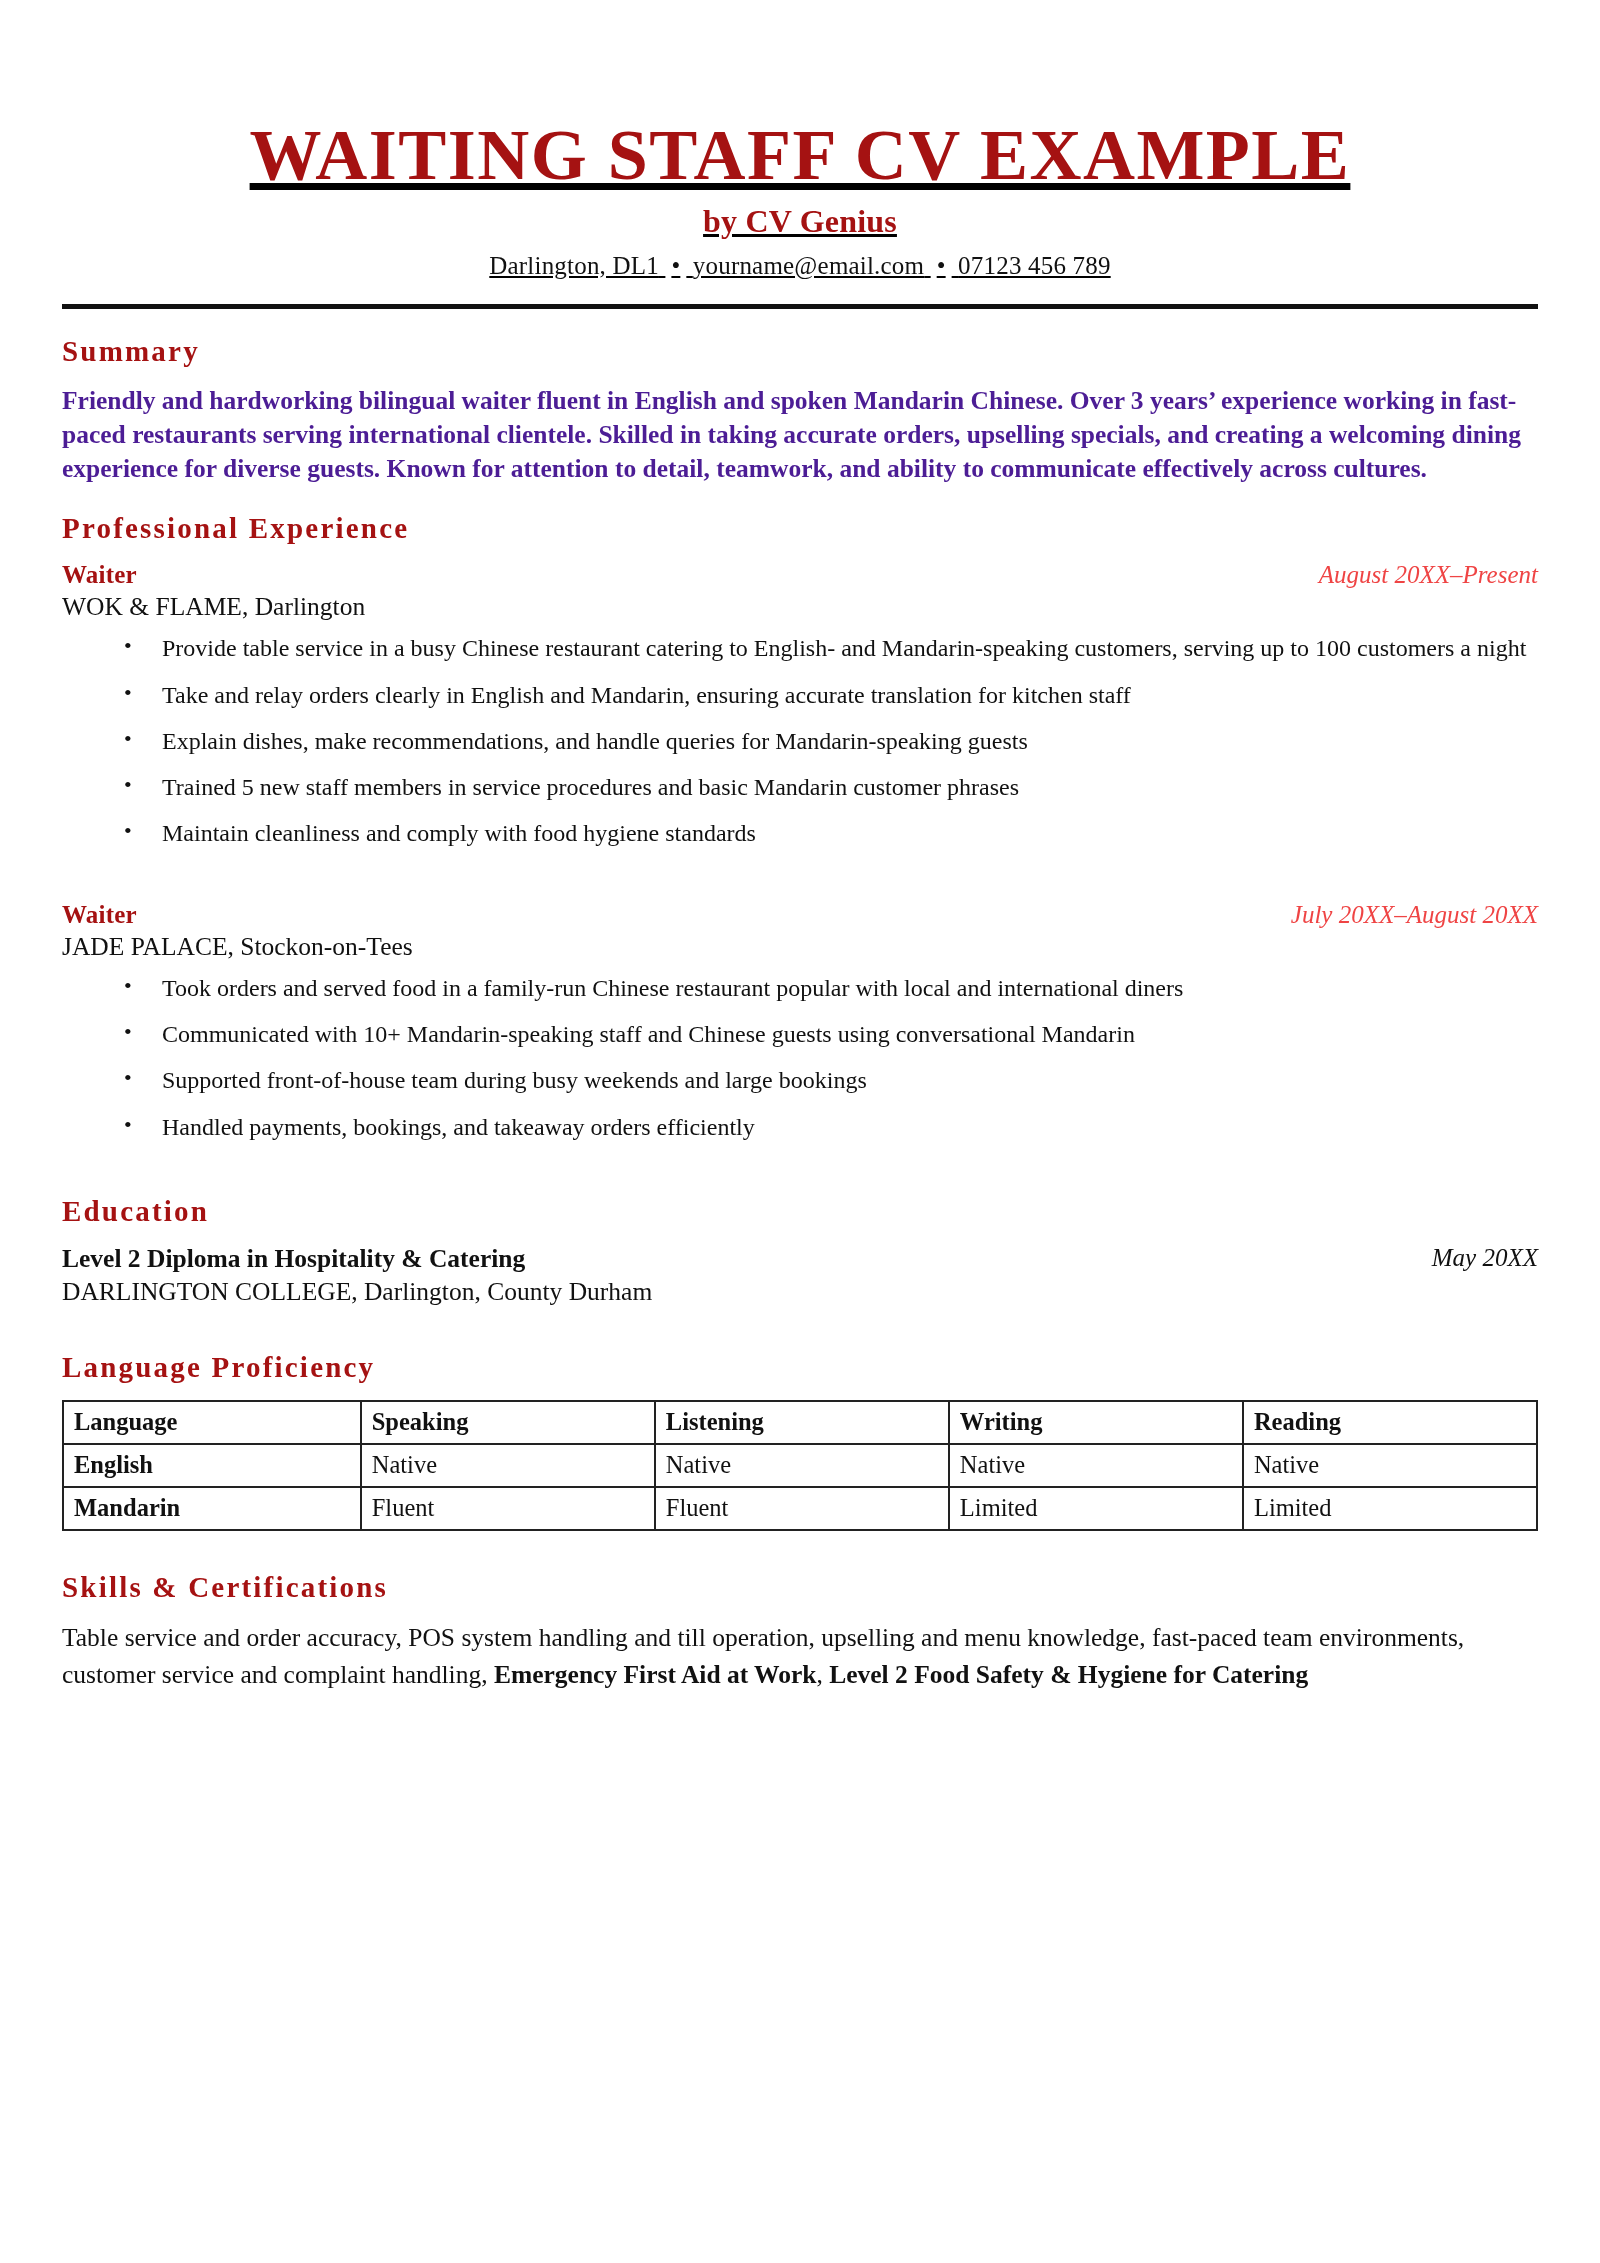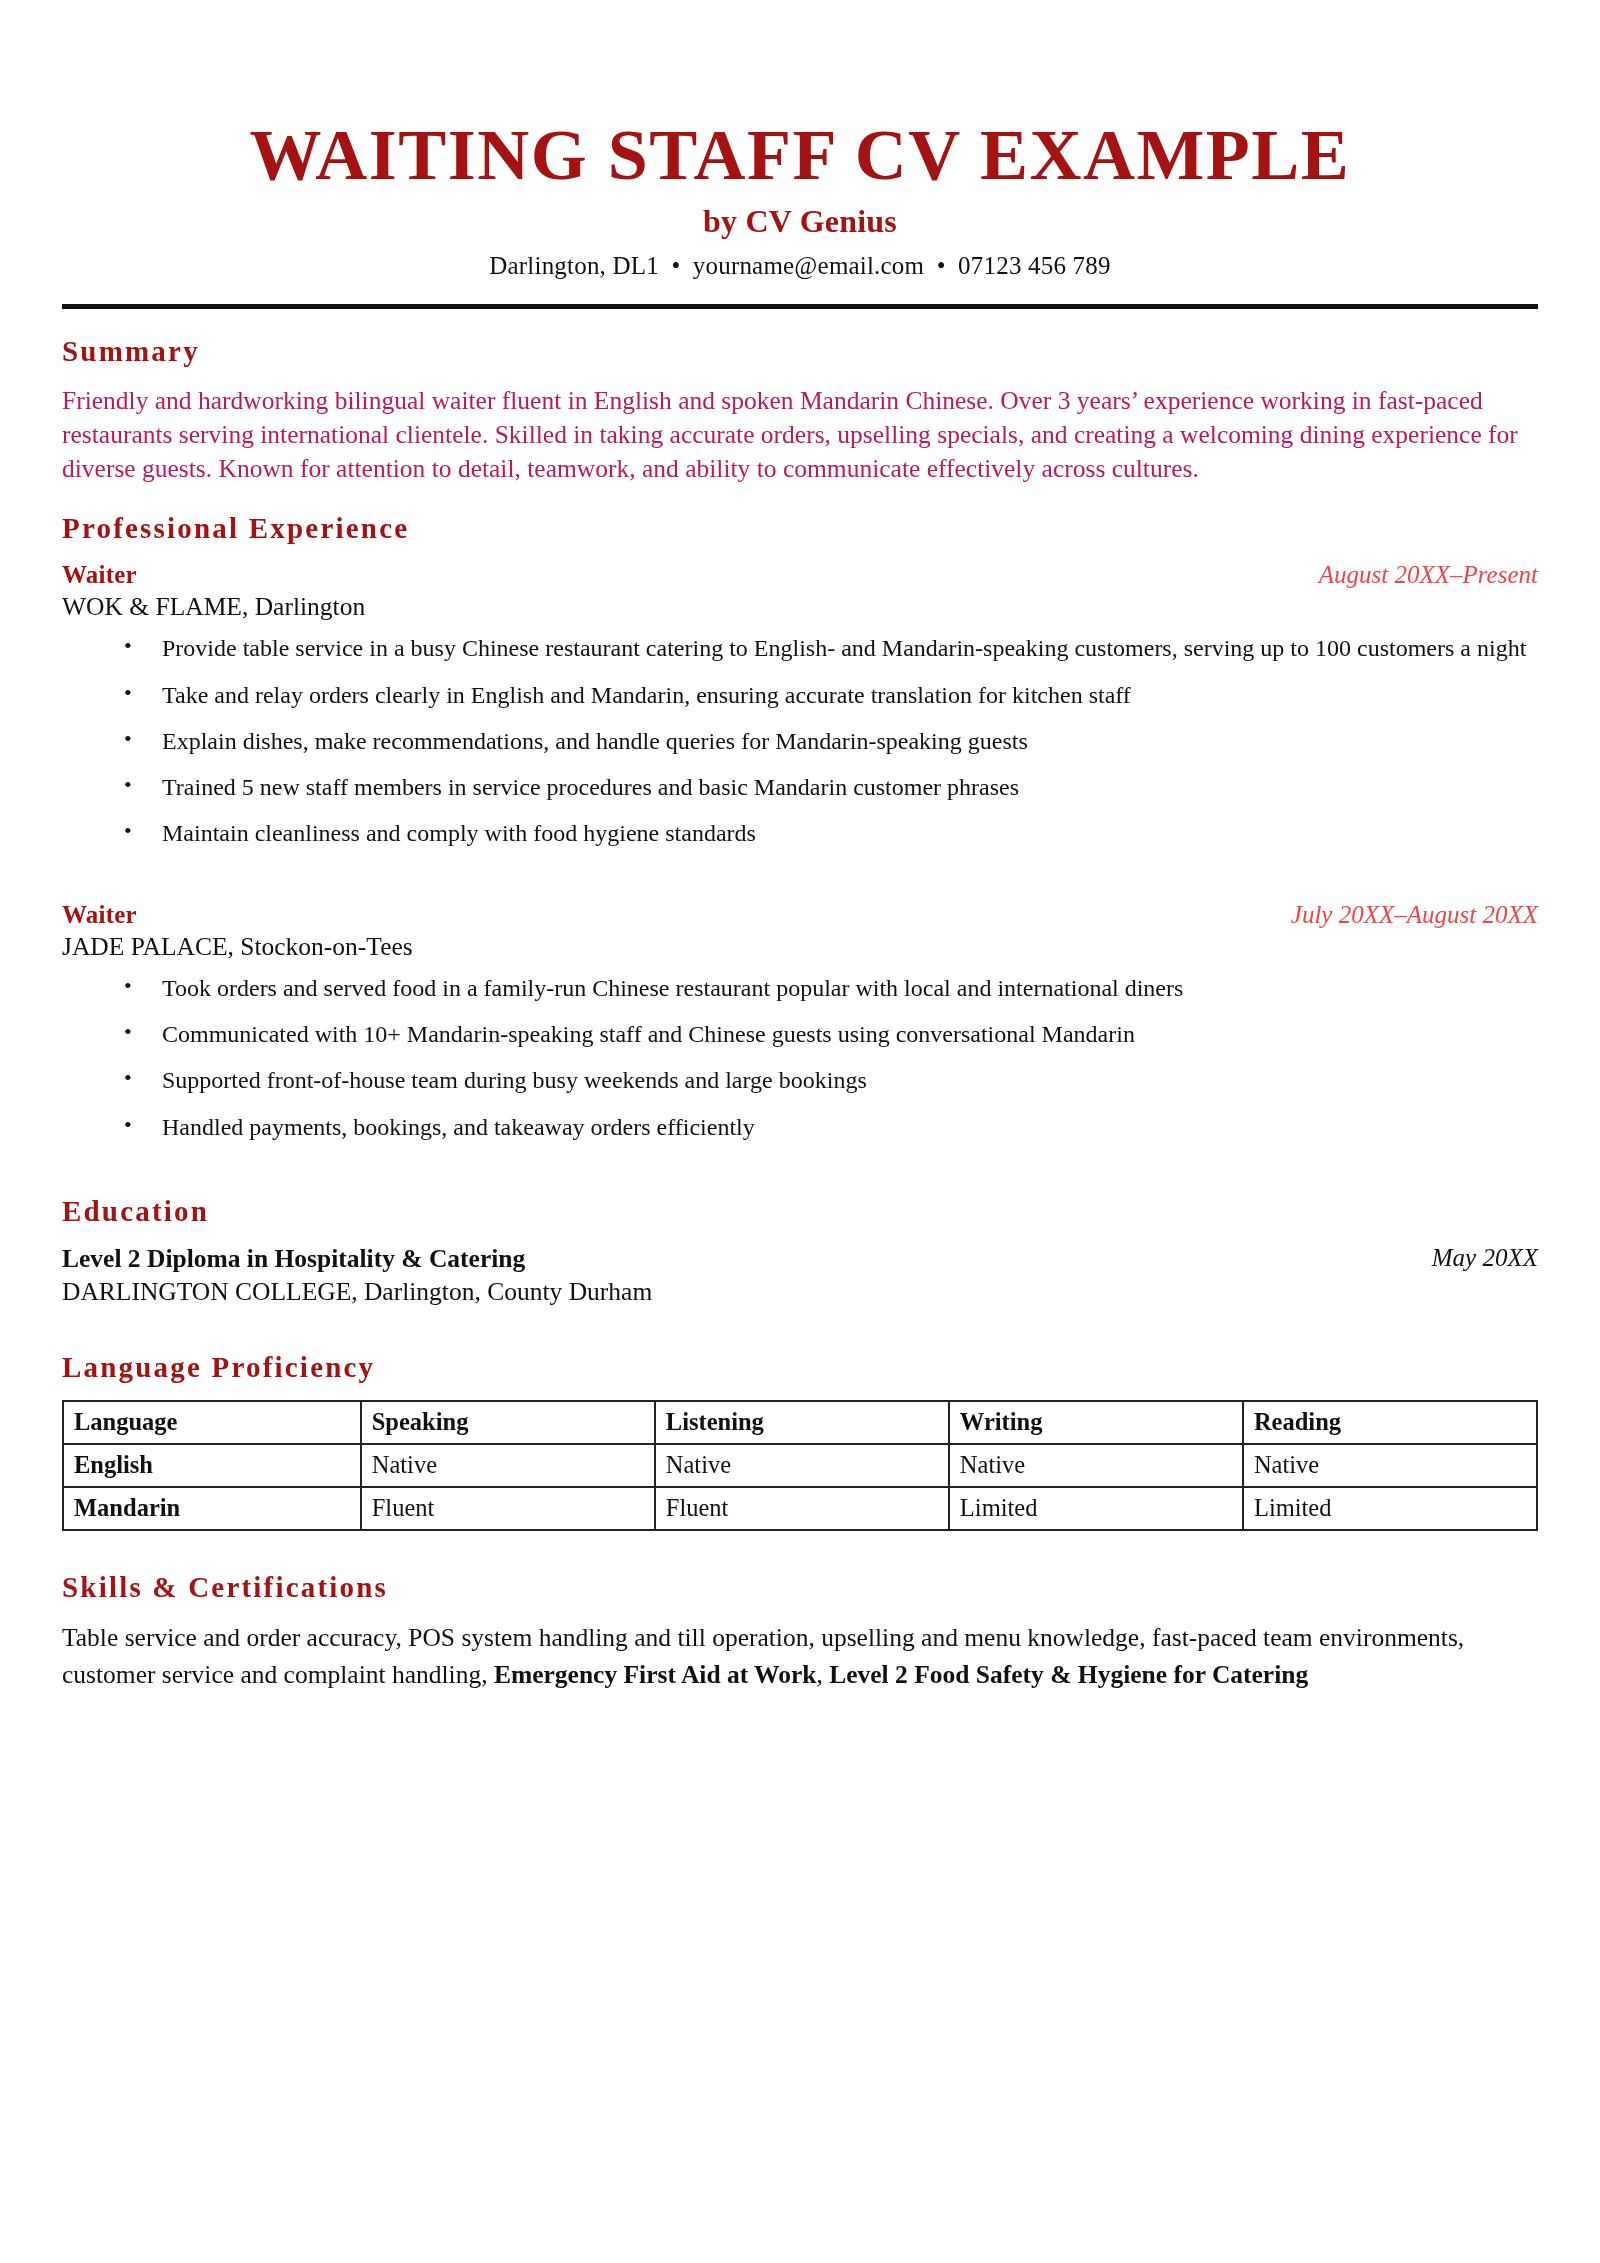--- a/index.html
+++ b/index.html
@@ -19,20 +19,21 @@
     box-sizing: border-box;
     padding: 118px 62px 40px 62px;
     background: #ffffff;
   }
 
   
   .cv-header {
     text-align: center;
     padding-bottom: 10px;
     border-bottom: 5px solid #111111;
+    text-decoration: underline;
   }
   .cv-title {
     font-size: 72px;
     line-height: 1.04;
     font-weight: bold;
     color: #a51212;
     letter-spacing: 1.5px;
     margin: 0 0 10px 0;
   }
   .cv-subtitle {
@@ -59,22 +60,23 @@
   .section-heading {
     font-size: 29px;
     font-weight: bold;
     color: #a51212;
     letter-spacing: 2.2px;
     margin: 0 0 16px 0;
   }
   .body-text {
     font-size: 25.5px;
     line-height: 1.34;
-    color: #be185d;
+    color: #4c1d95;
     margin: 0;
+    font-weight: bold;
   }
 
   
   .job {
     margin-bottom: 34px;
   }
   .job:last-child {
     margin-bottom: 0;
   }
   .job-row {

